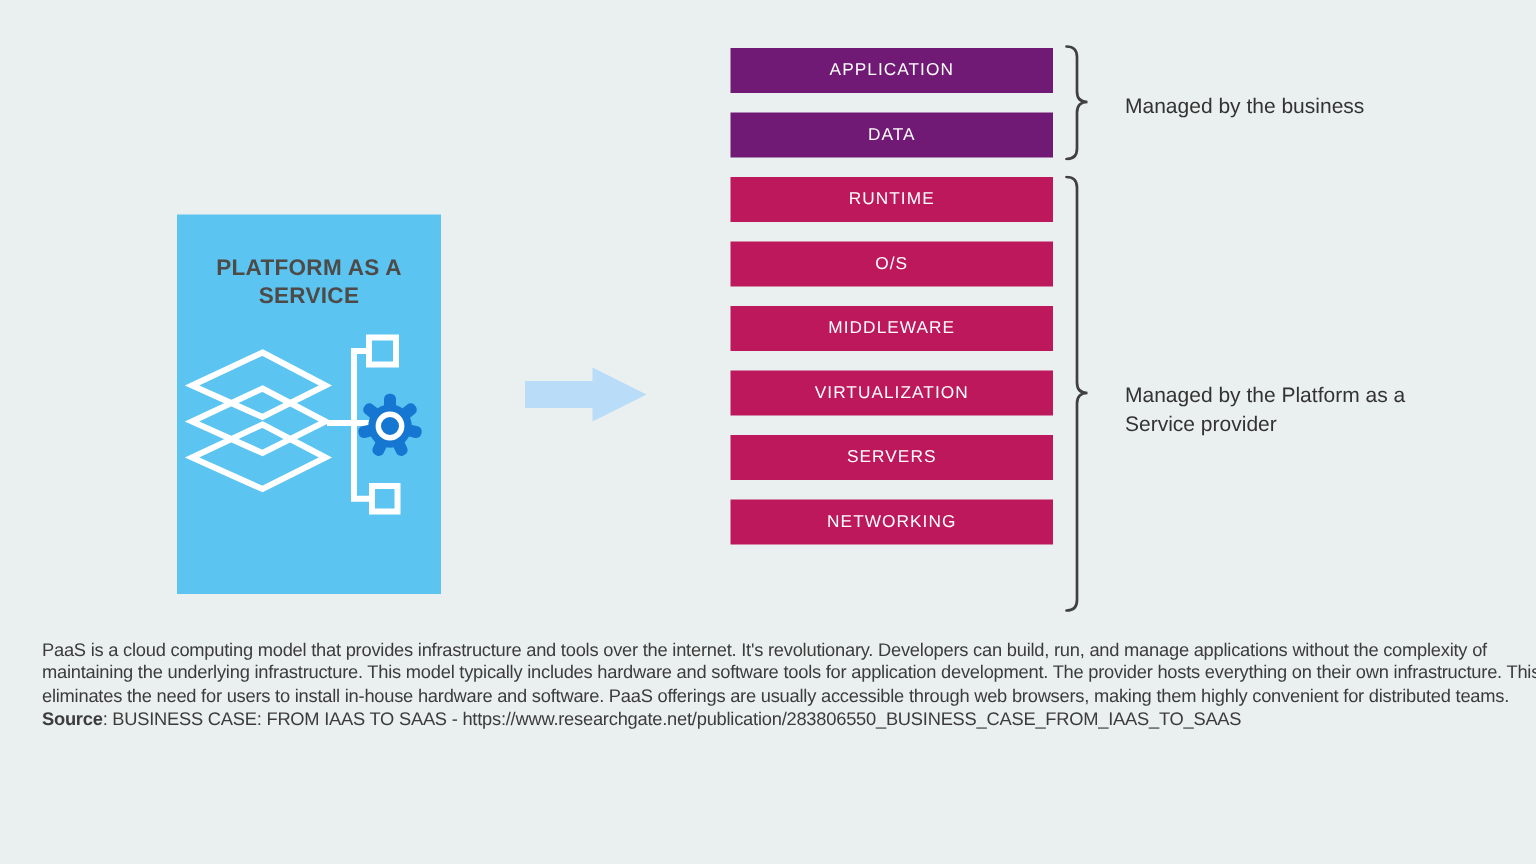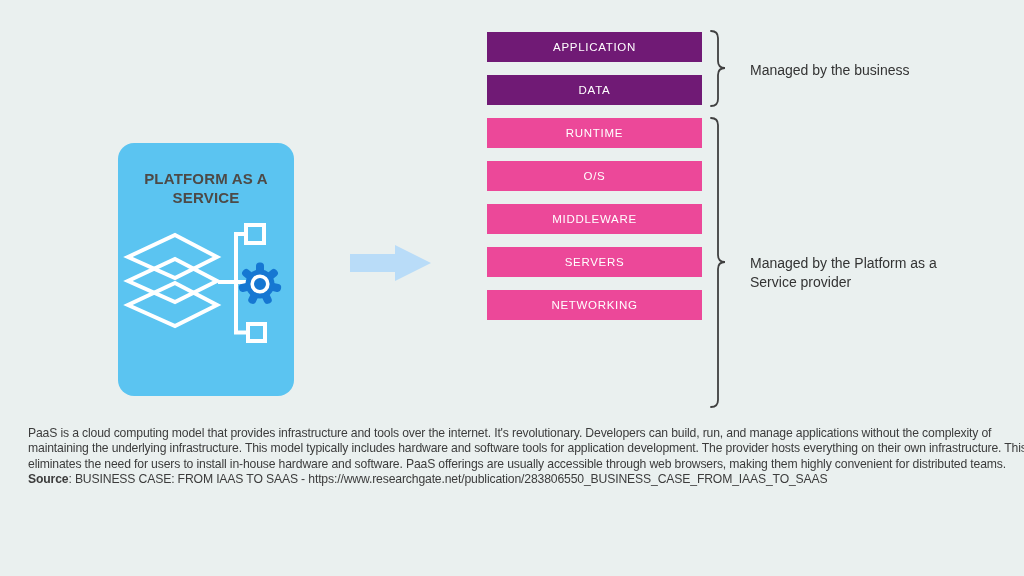--- a/index.html
+++ b/index.html
@@ -13,21 +13,20 @@
     background: #EAF0EF;
     overflow: hidden;
   }
 
   
   .card {
     position: absolute;
     left: 118px; top: 143px;
     width: 176px; height: 253px;
     background: #5BC4F1;
-    border-radius: 16px;
   }
   .card-title {
     position: absolute;
     top: 26px; left: 18px; right: 18px;
     text-align: center;
     font-size: 15px;
     line-height: 19px;
     font-weight: bold;
     letter-spacing: 0.2px;
     color: #4D4A47;
@@ -49,21 +48,21 @@
   .bar {
     height: 30px;
     display: flex;
     align-items: center;
     justify-content: center;
     color: #FFFFFF;
     font-size: 11.5px;
     letter-spacing: 0.7px;
   }
   .bar.business { background: #701a75; }
-  .bar.provider { background: #ec4899; justify-content: center; }
+  .bar.provider { background: #be185d; justify-content: center; }
 
   
   .bracket { position: absolute; left: 707px; }
   .bracket-1 { top: 30px; }
   .bracket-2 { top: 117px; }
 
   
   .side-label {
     position: absolute;
     left: 750px;
@@ -166,20 +165,23 @@
     <div class="bar provider">
         <span>RUNTIME</span>
       </div>
     <div class="bar provider">
         <span>O/S</span>
       </div>
     <div class="bar provider">
         <span>MIDDLEWARE</span>
       </div>
     <div class="bar provider">
+        <span>VIRTUALIZATION</span>
+      </div>
+    <div class="bar provider">
         <span>SERVERS</span>
       </div>
     <div class="bar provider">
         <span>NETWORKING</span>
       </div>
   </div>
 
   <svg class="bracket bracket-1" width="22" height="77" viewBox="0 0 22 77">
     <path d="M4,1 Q11,1 11,8 L11,31 Q11,38 18,38 Q11,38 11,45 L11,69 Q11,76 4,76" fill="none" stroke="#404040" stroke-width="1.8" stroke-linecap="round"></path>
   </svg>

